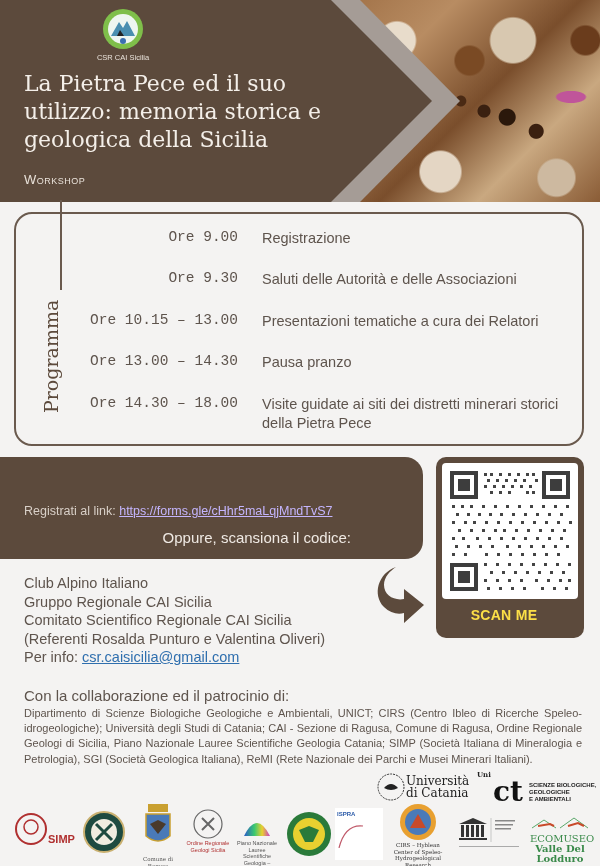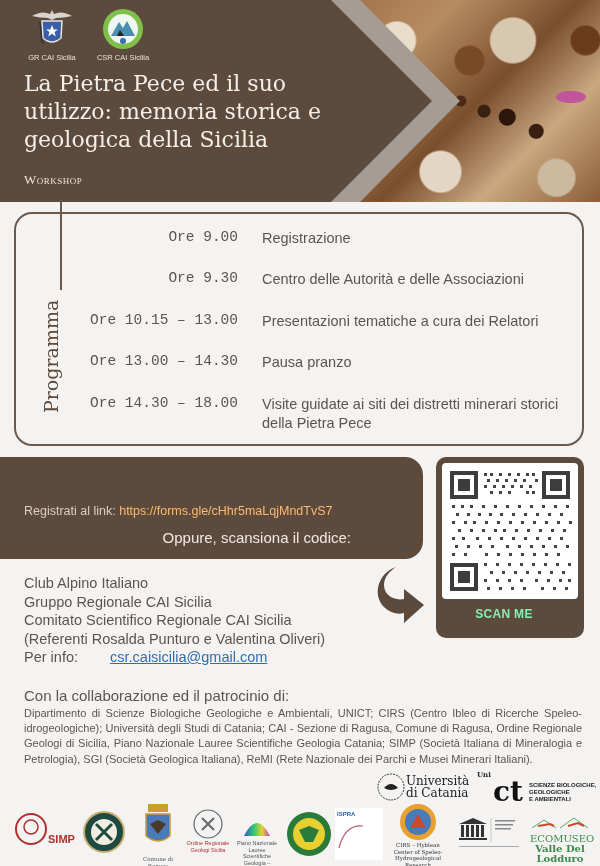--- a/index.html
+++ b/index.html
@@ -29,47 +29,47 @@
     .chevron-inner { position: absolute; left: 0; top: 0; width: 432px; height: 202px; background: #5c4a3c;
       clip-path: polygon(0 0, 331px 0, 432px 101px, 331px 202px, 0 202px); }
 
     .logo { position: absolute; top: 8px; width: 70px; text-align: center; }
     .logo .mark { margin: 0 auto; display: block; }
     .logo .cap { font-size: 7.5px; color: #e9e2da; margin-top: 3px; }
     .logo-gr { left: 17px; }
     .logo-csr { left: 88px; }
 
     .title { position: absolute; left: 24px; top: 70px; width: 340px; font-family: "DejaVu Serif", serif; font-size: 22px; line-height: 28px; color: #f4efe9; font-weight: normal; }
-    .subtitle { position: absolute; left: 24px; top: 172px; font-family: Liberation Serif, serif; font-size: 13px; color: #e9e2da; letter-spacing: 0.5px; font-variant: small-caps; }
+    .subtitle { position: absolute; left: 24px; top: 172px; font-family: Liberation Sans, sans-serif; font-size: 13px; color: #e9e2da; letter-spacing: 0.5px; font-variant: small-caps; }
 
     
     .vline { position: absolute; left: 60px; top: 200px; width: 2px; height: 90px; background: #6a5a4e; }
     .program-box { position: absolute; left: 14px; top: 212px; width: 570px; height: 234px; border: 2px solid #6a5a4e; border-radius: 18px; }
     .program-label { position: absolute; left: 40px; top: 413px; transform: rotate(-90deg); transform-origin: 0 0; font-family: "DejaVu Serif", serif; font-size: 19px; color: #5c4a3c; white-space: nowrap; }
     .row { position: absolute; left: 0; width: 600px; font-size: 14.5px; color: #5e544d; }
     .row .time { position: absolute; right: 362px; text-align: right; white-space: nowrap; font-family: Liberation Mono, monospace; }
     .row .desc { position: absolute; left: 262px; width: 320px; line-height: 19px; }
 
     
     .date-banner { position: absolute; left: 0; top: 457px; width: 423px; height: 102px; background: #5c4a3c; border-radius: 0 18px 18px 0; }
     .date-title { position: absolute; left: 24px; top: 10px; font-family: "DejaVu Serif", serif; font-size: 20.5px; color: #f4efe9; white-space: nowrap; }
     .reg { position: absolute; left: 24px; top: 47px; font-size: 12.5px; color: #d9d0c8; white-space: nowrap; }
-    .reg a { color: #fdba74; }
+    .reg a { color: #c4b5fd; text-decoration: underline; }
     .scan-hint { position: absolute; right: 72px; top: 72px; font-size: 15px; color: #efe9e3; white-space: nowrap; }
 
     
     .qr-card { position: absolute; left: 436px; top: 457px; width: 148px; height: 181px; background: #5c4a3c; border-radius: 10px; }
     .qr-inner { position: absolute; left: 6px; top: 6px; width: 136px; height: 136px; background: #ffffff; border-radius: 4px; }
-    .qr-label { position: absolute; left: 0; width: 136px; top: 150px; text-align: center; font-size: 12px; font-weight: bold; color: #86efac; letter-spacing: 0.3px; }
+    .qr-label { position: absolute; left: 0; width: 136px; top: 150px; text-align: center; font-size: 14px; font-weight: bold; color: #fde047; letter-spacing: 0.3px; }
 
     .arrow { position: absolute; left: 370px; top: 565px; }
 
     
     .org { position: absolute; left: 24px; top: 574px; font-size: 14.5px; line-height: 18.5px; color: #5e544d; }
-    .org a { color: #2f6fae; text-decoration: underline; margin-left: 28px; }
+    .org a { color: #2f6fae; text-decoration: underline; }
 
     
     .patron-title { position: absolute; left: 24px; top: 687px; font-size: 15px; color: #5e544d; }
     .patron-text { position: absolute; left: 24px; top: 706px; width: 558px; font-size: 11px; line-height: 15.2px; color: #5e544d; text-align: justify; }
 
     
     .logos-row { position: absolute; left: 0; top: 770px; width: 600px; height: 96px; }
     .lg { position: absolute; }
     .lg-cap { font-size: 5.5px; color: #555; text-align: center; line-height: 6.5px; }
     .unict-text { font-family: "DejaVu Serif", serif; font-size: 12px; color: #222; line-height: 12px; }
@@ -78,29 +78,20 @@
     .eco-text { font-family: "DejaVu Serif", serif; font-size: 10px; color: #3a8a4a; text-align: center; line-height: 10px; }
   </style>
 </head>
 <body>
 
 <div class="header">
   <div class="photo"></div>
   <div class="chevron-outer"></div>
   <div class="chevron-inner"></div>
 
-  <div class="logo logo-gr">
-    <svg class="mark" width="44" height="42" viewBox="0 0 44 42">
-      <path d="M2 8 Q12 2 20 6 L22 2 L24 6 Q32 2 42 8 Q34 10 26 10 L22 12 L18 10 Q10 10 2 8Z" fill="#d8d4d0"></path>
-      <path d="M12 13 L32 13 L31 30 Q22 38 13 30 Z" fill="#3a5fa8" stroke="#e8e4e0" stroke-width="1.5"></path>
-      <polygon points="22,17 23.6,21.5 28,21.5 24.5,24 25.8,28.5 22,25.8 18.2,28.5 19.5,24 16,21.5 20.4,21.5" fill="#fff"></polygon>
-      <path d="M10 14 L12 34 L14 36" stroke="#333" stroke-width="1.5" fill="none"></path>
-    </svg>
-    <div class="cap">GR CAI Sicilia</div>
-  </div>
   <div class="logo logo-csr">
     <svg class="mark" width="42" height="42" viewBox="0 0 42 42">
       <circle cx="21" cy="21" r="20" fill="#7fbf4a"></circle>
       <circle cx="21" cy="21" r="15" fill="#eef6f0"></circle>
       <path d="M9 28 L17 14 L21 20 L25 13 L33 28 Z" fill="#4a8fb0"></path>
       <path d="M15 28 L18 22 L22 28 Z" fill="#222"></path>
       <circle cx="21" cy="33" r="3" fill="#3a6fb0"></circle>
     </svg>
     <div class="cap">CSR CAI Sicilia</div>
   </div>
@@ -112,21 +103,21 @@
 <div class="vline"></div>
 <div class="program-box"></div>
 <div class="program-label">Programma</div>
 
 <div class="row" style="top:229px;">
   <span class="time">Ore 9.00</span>
   <span class="desc">Registrazione</span>
 </div>
 <div class="row" style="top:270px;">
   <span class="time">Ore 9.30</span>
-  <span class="desc">Centro delle Autorità e delle Associazioni</span>
+  <span class="desc">Saluti delle Autorità e delle Associazioni</span>
 </div>
 <div class="row" style="top:312px;">
   <span class="time">Ore 10.15 – 13.00</span>
   <span class="desc">Presentazioni tematiche a cura dei Relatori</span>
 </div>
 <div class="row" style="top:353px;">
   <span class="time">Ore 13.00 – 14.30</span>
   <span class="desc">Pausa pranzo</span>
 </div>
 <div class="row" style="top:395px;">

